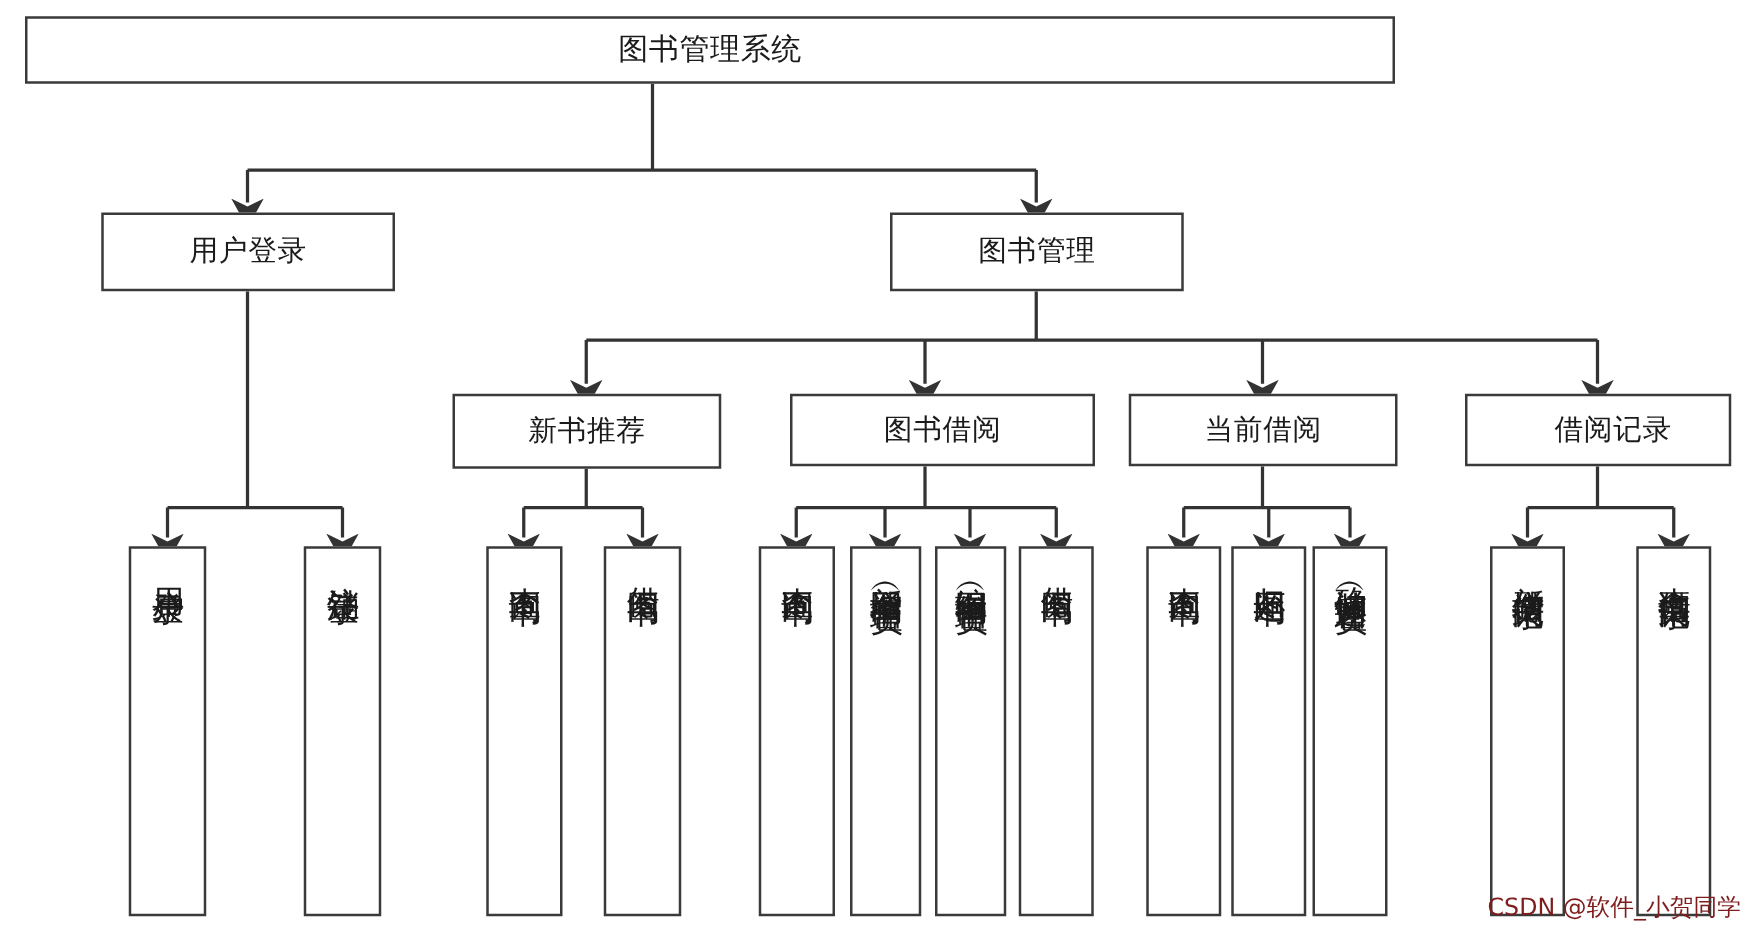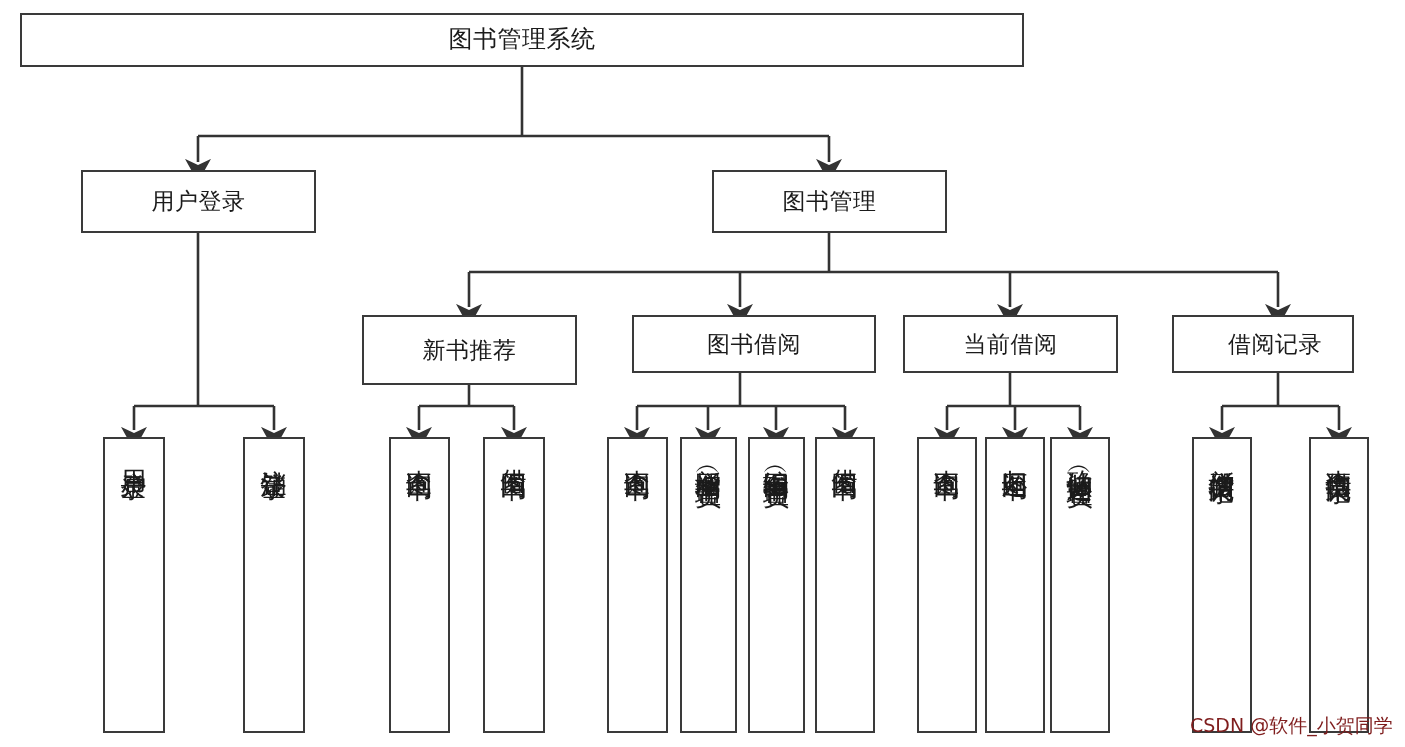--- a/index.html
+++ b/index.html
@@ -118,41 +118,41 @@
       <path d="M1015,406 L1015,430" marker-end="url(#arw)"></path>
       <path d="M1080,406 L1080,430" marker-end="url(#arw)"></path>
 
       <path d="M1278,373 L1278,406"></path>
       <path d="M1222,406 L1339,406"></path>
       <path d="M1222,406 L1222,430" marker-end="url(#arw)"></path>
       <path d="M1339,406 L1339,430" marker-end="url(#arw)"></path>
     </g>
   </svg>
 
-  <div class="node h root" style="left:20px; top:13px; width:1004px; height:54px;">
+  <div class="node h root" style="left:20px; top:13px; width:1096px; height:54px;">
     <span class="lbl">图书管理系统</span>
   </div>
 
   <div class="node h" style="left:81px; top:170px; width:235px; height:63px;">
     <span class="lbl">用户登录</span>
   </div>
-  <div class="node h" style="left:712px; top:170px; width:235px; height:63px;">
+  <div class="node h" style="left:712px; top:170px; width:235px; height:63px;font-family:Liberation Serif, serif;">
     <span class="lbl">图书管理</span>
   </div>
 
-  <div class="node h" style="left:362px; top:315px; width:215px; height:70px;">
+  <div class="node h" style="left:362px; top:315px; width:215px; height:60px;">
     <span class="lbl">新书推荐</span>
   </div>
   <div class="node h" style="left:632px; top:315px; width:244px; height:58px;">
     <span class="lbl">图书借阅</span>
   </div>
   <div class="node h" style="left:903px; top:315px; width:215px; height:58px;align-items:center;">
     <span class="lbl">当前借阅</span>
   </div>
-  <div class="node h" style="left:1172px; top:315px; width:182px; height:58px;padding-left:24px;">
+  <div class="node h" style="left:1172px; top:315px; width:213px; height:58px;padding-left:24px;">
     <span class="lbl">借阅记录</span>
   </div>
 
   <div class="node v" style="left:103px; top:437px; width:62px; height:296px;">
     <span class="lbl">用户登录</span>
   </div>
   <div class="node v" style="left:243px; top:437px; width:62px; height:296px;">
     <span class="lbl">注销登录</span>
   </div>
 

